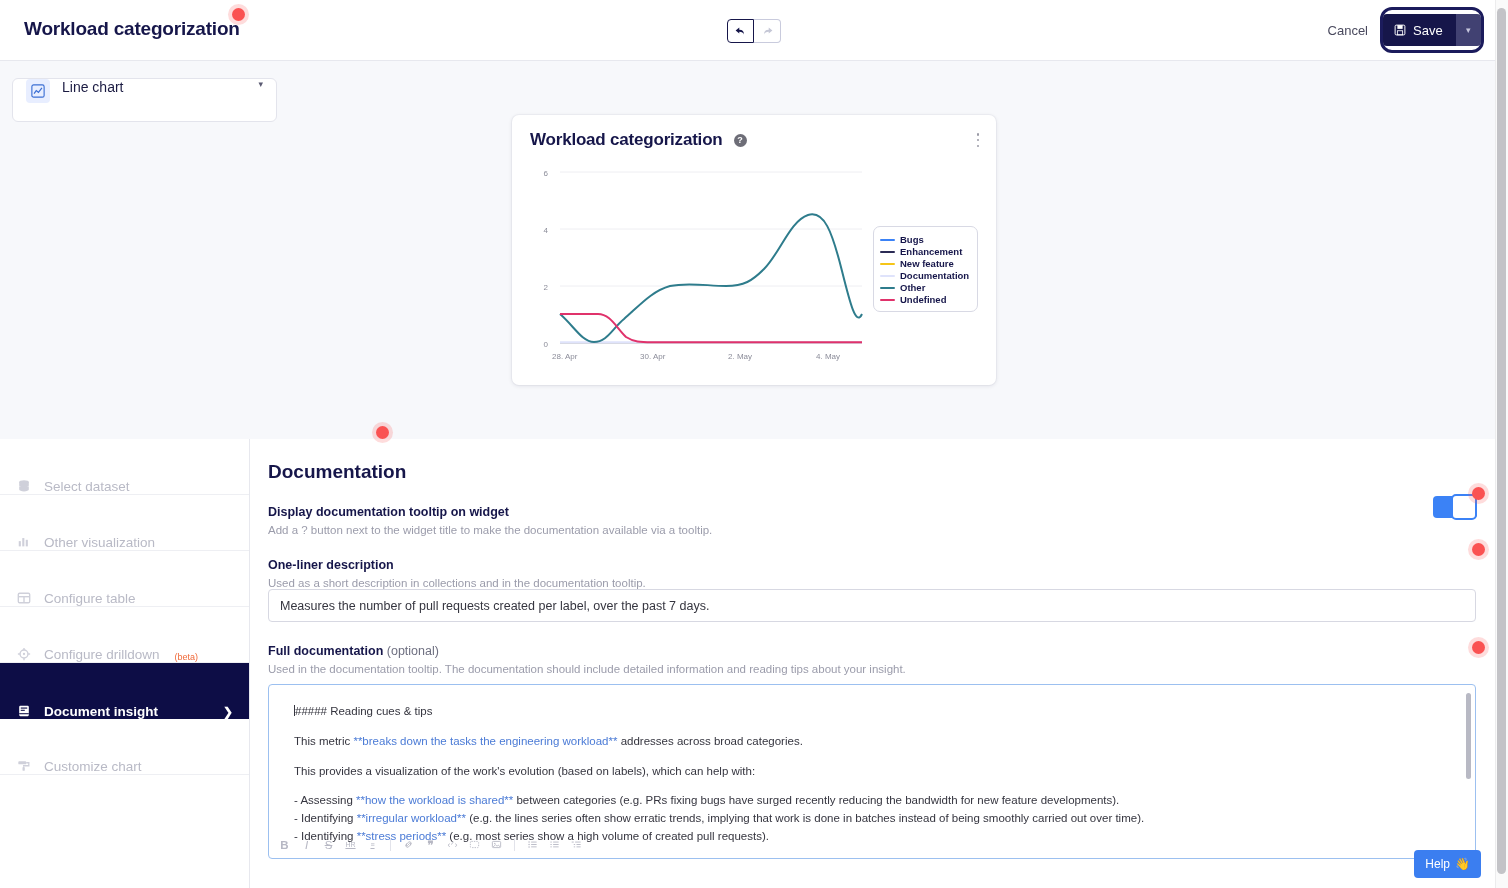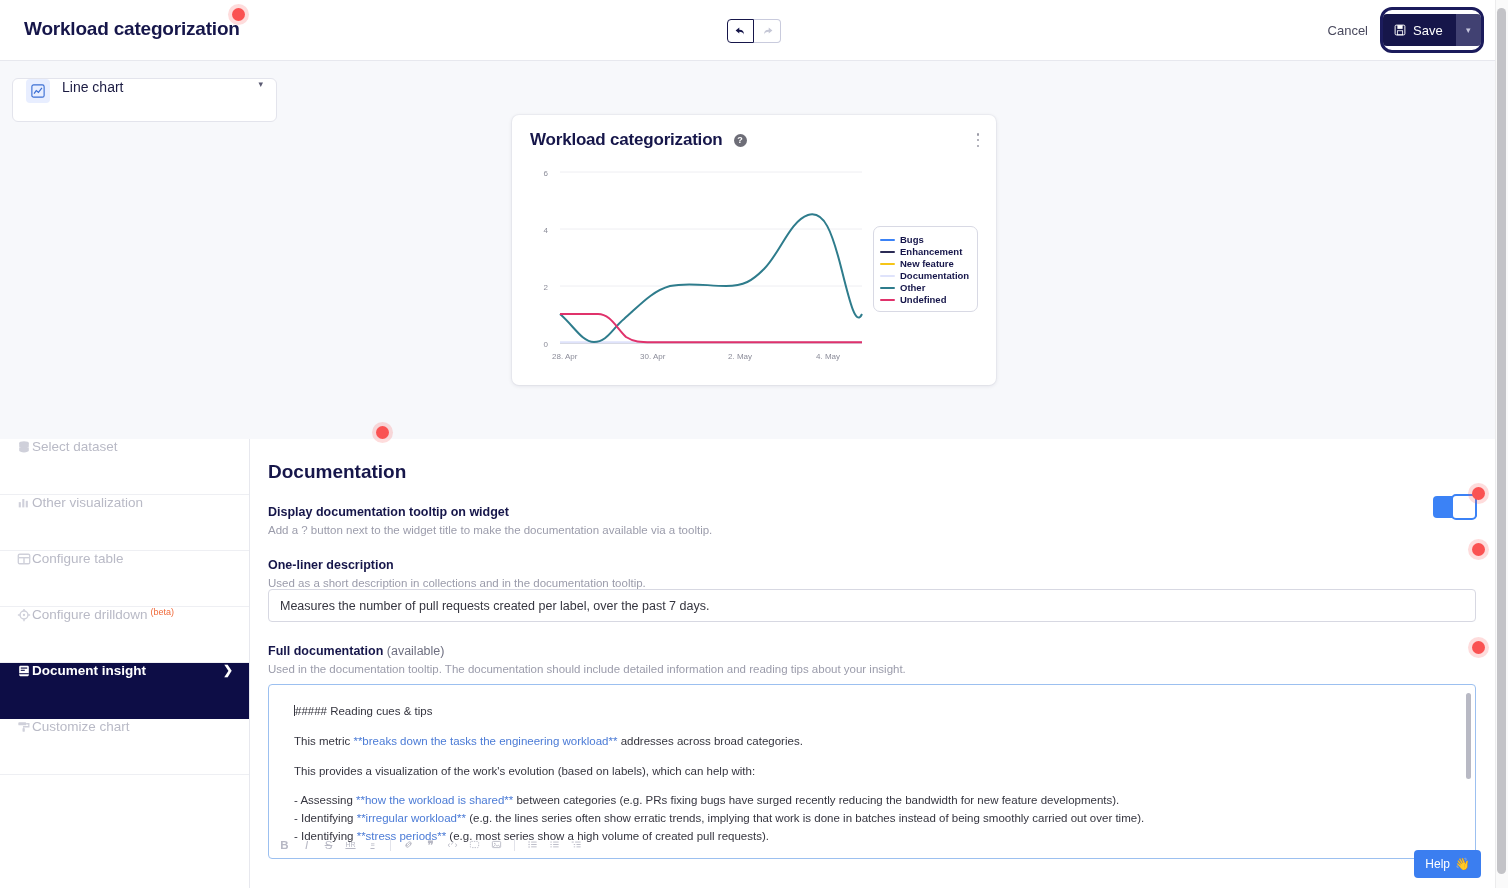--- a/index.html
+++ b/index.html
@@ -119,21 +119,21 @@
   .legend-swatch{ width:15px; height:2.5px; border-radius:2px; display:inline-block; }
 
   
   .lower{ position:absolute; top:439px; left:0; width:1495px; height:449px; background:#fff; }
 
   .sidebar{
     position:absolute; left:0; top:0; width:250px; height:449px;
     background:#fff; border-right:1px solid #e7e8ee;
   }
   .side-item{
-    height:56px; display:flex; align-items:flex-start; padding:0 16px;
+    height:56px; display:flex; align-items:flex-end; gap:12px; padding:0 16px;
     border-bottom:1px solid #eeeff3; color:#b9bac6; font-size:13.5px; cursor:pointer;
   }
   .side-item.active{ background:#0d0d46; color:#fff; font-weight:700; border-bottom:none; }
   .side-item .sico{ width:16px; height:16px; display:flex; align-items:center; justify-content:center; flex:0 0 16px;}
   .beta{ color:#f06a3a; font-size:9px; vertical-align:super; margin-left:3px; font-weight:400;}
   .side-chevron{ margin-left:auto; font-size:12px; }
 
   .content{ position:absolute; left:250px; top:0; right:0; bottom:0; padding:22px 28px 0 18px; }
   .sec-title{ font-size:19px; font-weight:700; color:#16164a; position:relative; display:inline-block;}
   #dot-doc{ left:126px; top:-13px; }
@@ -408,21 +408,21 @@
     <div class="field-label">One-liner description</div>
     <div class="field-help">Used as a short description in collections and in the documentation tooltip.</div>
     <div class="text-input">
       <span>Measures the number of pull requests created per label, over the past 7 days.</span>
     </div>
     <div class="dot-annot" id="dot-oneliner"></div>
 
     
     <div class="field-label">
       <span>Full documentation</span>
-      <span class="optional">(available)</span>
+      <span class="optional">(optional)</span>
     </div>
     <div class="field-help">Used in the documentation tooltip. The documentation should include detailed information and reading tips about your insight.</div>
     <div class="dot-annot" id="dot-full"></div>
 
     <div class="editor">
       <div class="editor-body">
         <p><span class="caret-bar"></span><span>##### Reading cues &amp; tips</span></p>
         <p><span>This metric </span><span class="mark">**breaks down the tasks the engineering workload**</span><span> addresses across broad categories.</span></p>
         <p>This provides a visualization of the work's evolution (based on labels), which can help with:</p>
         <p class="tight"><span>- Assessing </span><span class="mark">**how the workload is shared**</span><span> between categories (e.g. PRs fixing bugs have surged recently reducing the bandwidth for new feature developments).</span></p>

